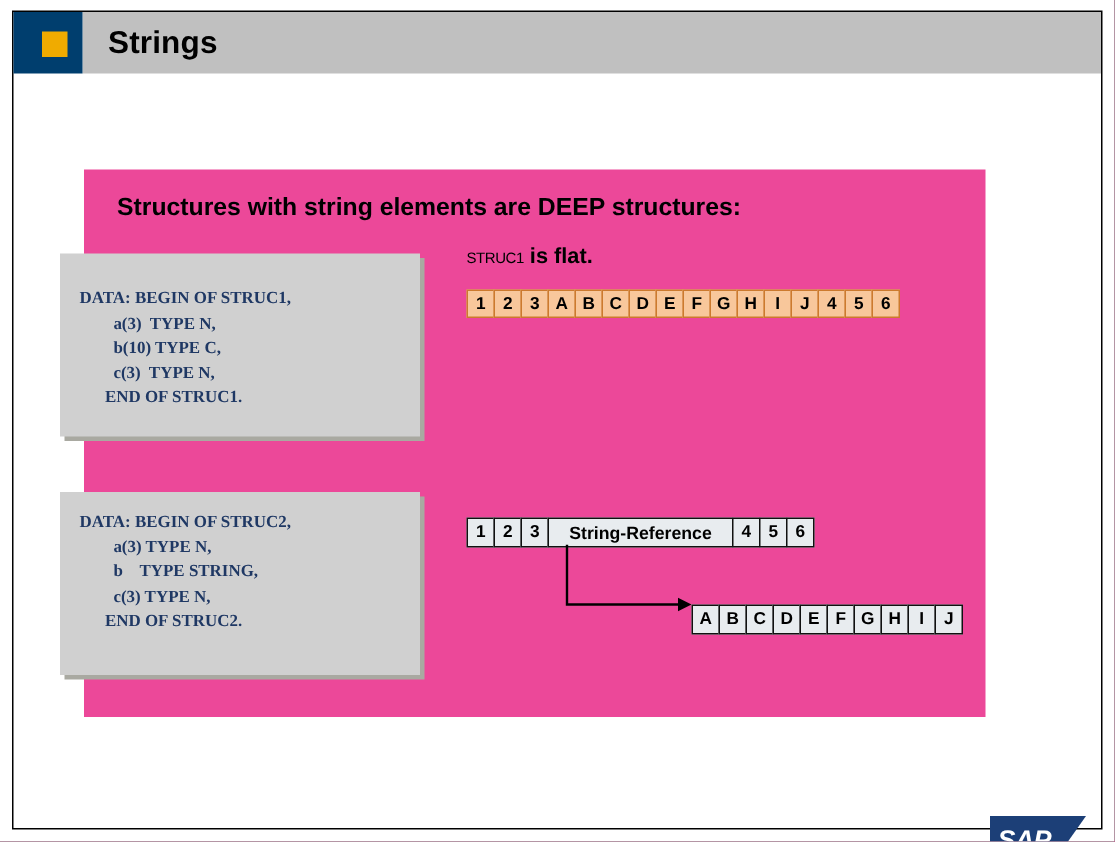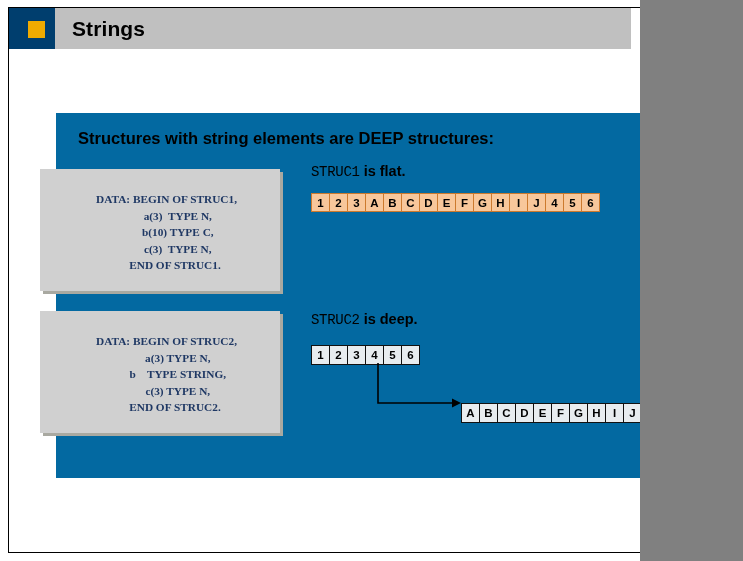--- a/index.html
+++ b/index.html
@@ -5,26 +5,25 @@
   html, body {
     margin: 0;
     padding: 0;
     background: #808080;
   }
   body {
     font-family: "Liberation Sans", sans-serif;
   }
   .slide {
     position: relative;
-    width: 640px;
+    width: 743px;
     height: 561px;
     background: #ffffff;
     box-sizing: border-box;
     overflow: hidden;
-    text-align: center;
   }
   .slide-frame {
     position: absolute;
     left: 8px;
     top: 7px;
     width: 727px;
     height: 546px;
     border: 1px solid #000000;
     box-sizing: border-box;
     background: #ffffff;
@@ -80,21 +79,21 @@
     letter-spacing: -0.2px;
   }
 
   
   .panel {
     position: absolute;
     left: 56px;
     top: 113px;
     width: 601px;
     height: 365px;
-    background: #0369a1;
+    background: #ec4899;
   }
   .panel-heading {
     position: absolute;
     left: 22px;
     top: 16px;
     font-size: 16.5px;
     font-weight: bold;
     color: #000000;
   }
 
@@ -116,36 +115,36 @@
   }
   #code-box-1 {
     left: -16px;
     top: 56px;
     width: 240px;
     height: 122px;
     padding: 22px 0 0 13px;
   }
   #code-box-2 {
     left: -16px;
-    top: 198px;
+    top: 215px;
     width: 240px;
     height: 122px;
-    padding: 22px 0 0 13px;
+    padding: 12px 0 0 13px;
   }
 
   
   .diagram-label {
     position: absolute;
     font-size: 14.5px;
     color: #000000;
     white-space: nowrap;
   }
   .diagram-label .mono {
-    font-family: Liberation Mono, monospace;
-    font-size: 14px;
+    font-family: Liberation Sans, sans-serif;
+    font-size: 10px;
     font-weight: normal;
     letter-spacing: -0.3px;
   }
   .diagram-label .bold {
     font-weight: bold;
   }
   #label-flat { left: 255px; top: 50px; }
   #label-deep { left: 255px; top: 198px; }
 
   
@@ -303,28 +302,26 @@
         <div class="cell">F</div>
         <div class="cell">G</div>
         <div class="cell">H</div>
         <div class="cell">I</div>
         <div class="cell">J</div>
         <div class="cell">4</div>
         <div class="cell">5</div>
         <div class="cell">6</div>
       </div>
 
-    <div class="diagram-label" id="label-deep">
-      <span class="mono">STRUC2</span><span class="bold"> is deep.</span>
-    </div>
 
     <div class="cell-row" id="row-deep">
         <div class="cell narrow">1</div>
         <div class="cell narrow">2</div>
         <div class="cell narrow">3</div>
+        <div class="cell wide">String-Reference</div>
         <div class="cell narrow">4</div>
         <div class="cell narrow">5</div>
         <div class="cell narrow">6</div>
       </div>
 
     <div class="connector">
       <svg width="100" height="55" viewBox="0 0 100 55">
         <path d="M 2 0 L 2 40 L 76 40" stroke="#000000" stroke-width="1.6" fill="none"></path>
         <path d="M 76 35.5 L 85 40 L 76 44.5 Z" fill="#000000"></path>
       </svg>

